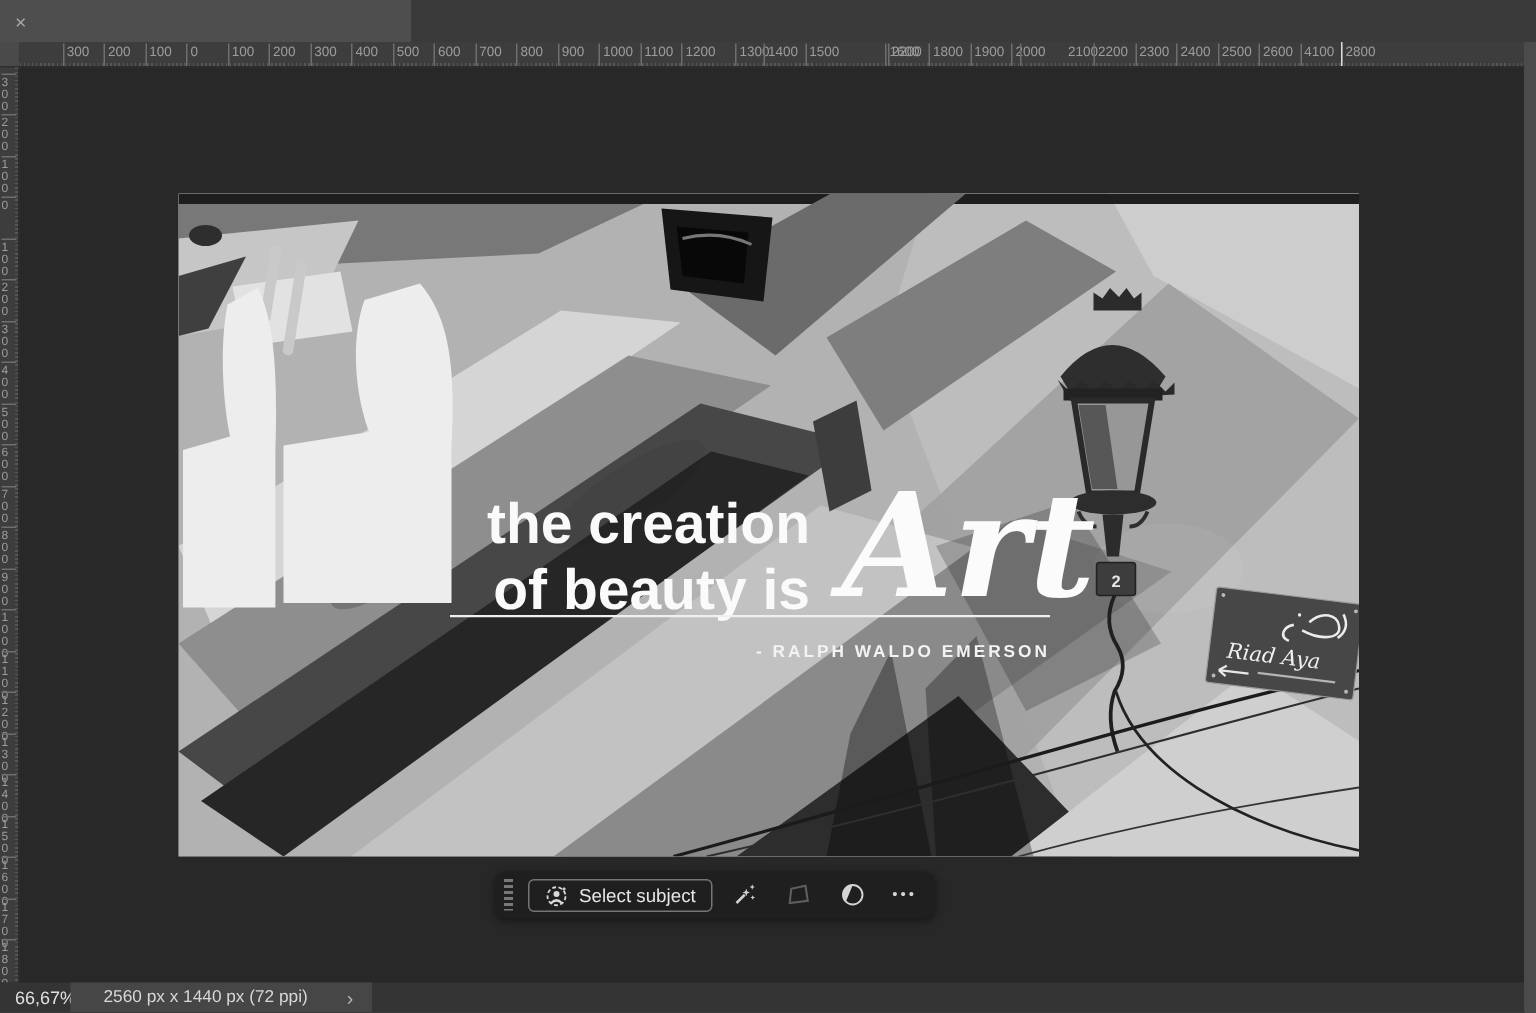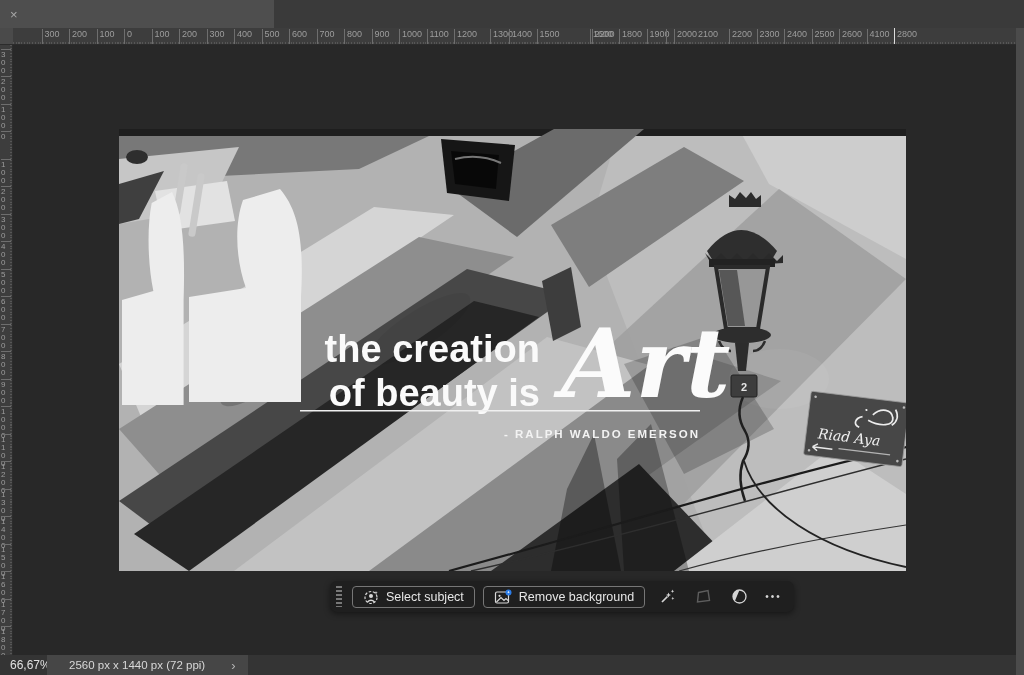--- a/index.html
+++ b/index.html
@@ -83,21 +83,21 @@
         <span class="hlabel" style="left: 413.5px;">1100</span>
         <span class="hlabel" style="left: 441px;">1200</span>
         <span class="hlabel" style="left: 477px;">1300</span>
         <span class="hlabel" style="left: 496px;">1400</span>
         <span class="hlabel" style="left: 523.5px;">1500</span>
         <span class="hlabel" style="left: 577px;">1600</span>
         <span class="hlabel" style="left: 578.5px;">2200</span>
         <span class="hlabel" style="left: 606px;">1800</span>
         <span class="hlabel" style="left: 633.5px;">1900</span>
         <span class="hlabel" style="left: 661px;">2000</span>
-        <span class="hlabel" style="left: 653px; padding-left: 31px;">2100</span>
+        <span class="hlabel" style="left: 667px; padding-left: 31px;">2100</span>
         <span class="hlabel" style="left: 716px;">2200</span>
         <span class="hlabel" style="left: 743.5px;">2300</span>
         <span class="hlabel" style="left: 771px;">2400</span>
         <span class="hlabel" style="left: 798.5px; text-align: center;">2500</span>
         <span class="hlabel" style="left: 826px;">2600</span>
         <span class="hlabel" style="left: 853.5px;">4100</span>
         <span class="hlabel" style="left: 881px;">2800</span>
       </div>
     <div class="ruler-cursor" style="left:881px"></div>
   </div>
@@ -276,30 +276,20 @@
       <div class="drag-handle"></div>
       <div class="tb-btn">
         <svg width="16" height="16" viewBox="0 0 16 16">
           <circle cx="8" cy="8.5" r="6" stroke="#d8d8d8" stroke-width="1.2" fill="none" stroke-dasharray="2.6 1.6"></circle>
           <circle cx="8" cy="7" r="2" fill="#d8d8d8"></circle>
           <path d="M 4.5,13 Q 8,9.5 11.5,13" stroke="#d8d8d8" stroke-width="1.6" fill="none"></path>
           <path d="M 13,2 l .5,1.2 1.2,.5 -1.2,.5 -.5,1.2 -.5,-1.2 -1.2,-.5 1.2,-.5 z" fill="#d8d8d8"></path>
         </svg>
         <span>Select subject</span>
       </div>
-      <div class="tb-btn">
-        <svg width="18" height="16" viewBox="0 0 18 16">
-          <rect x="1.5" y="3" width="13" height="11" rx="1.5" stroke="#d8d8d8" stroke-width="1.2" fill="none"></rect>
-          <circle cx="5.5" cy="6.8" r="1.1" fill="#d8d8d8"></circle>
-          <path d="M 2.5,13 L 7,8.5 L 10,11.5 L 12,9.5 L 14,11.5" stroke="#d8d8d8" stroke-width="1.2" fill="none"></path>
-          <circle cx="14.5" cy="3.5" r="3" fill="#2b7de9"></circle>
-          <path d="M 14.5,1.8 l .4,1 1,.4 -1,.4 -.4,1 -.4,-1 -1,-.4 1,-.4 z" fill="#fff"></path>
-        </svg>
-        <span>Remove background</span>
-      </div>
       <div class="tb-icon">
         <svg width="17" height="17" viewBox="0 0 17 17">
           <path d="M 3,14 L 8.5,8.5" stroke="#d4d4d4" stroke-width="1.7"></path>
           <path d="M 9.5,4.5 l .7,1.8 1.8,.7 -1.8,.7 -.7,1.8 -.7,-1.8 -1.8,-.7 1.8,-.7 z" fill="#d4d4d4"></path>
           <path d="M 13.5,1.5 l .5,1.3 1.3,.5 -1.3,.5 -.5,1.3 -.5,-1.3 -1.3,-.5 1.3,-.5 z" fill="#d4d4d4"></path>
           <path d="M 13.8,8.8 l .45,1.1 1.1,.45 -1.1,.45 -.45,1.1 -.45,-1.1 -1.1,-.45 1.1,-.45 z" fill="#d4d4d4"></path>
         </svg>
       </div>
       <div class="tb-icon">
         <svg width="17" height="17" viewBox="0 0 17 17">

